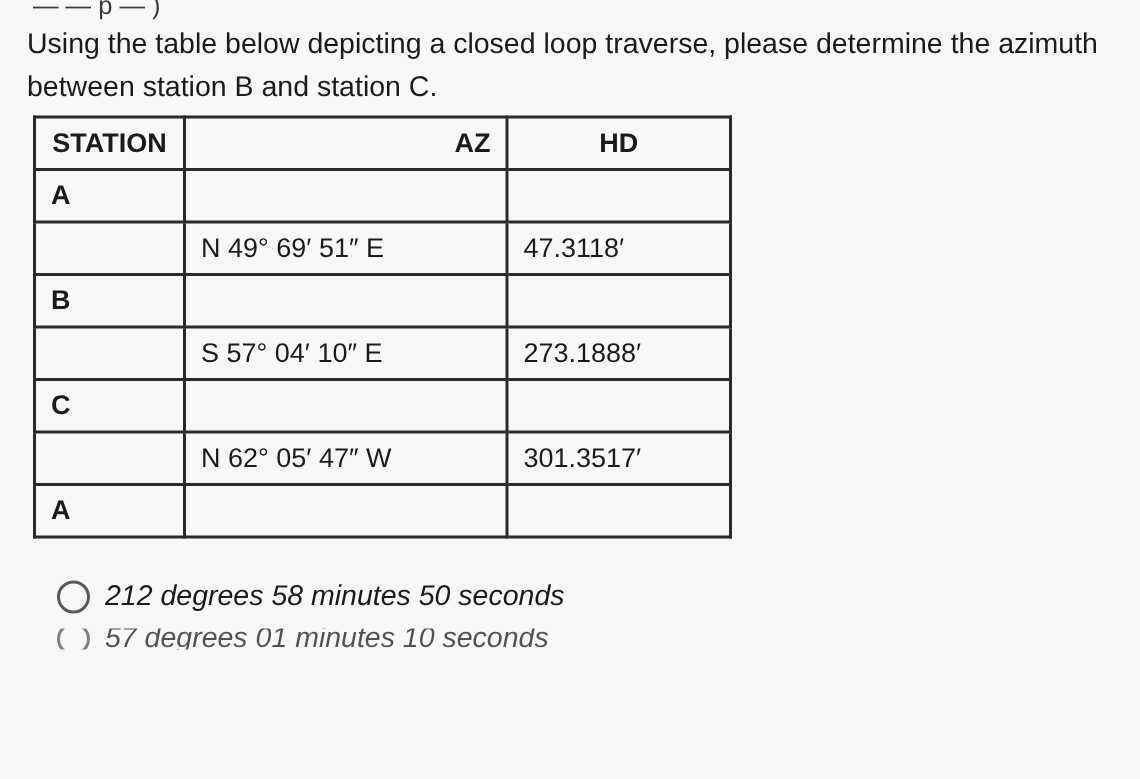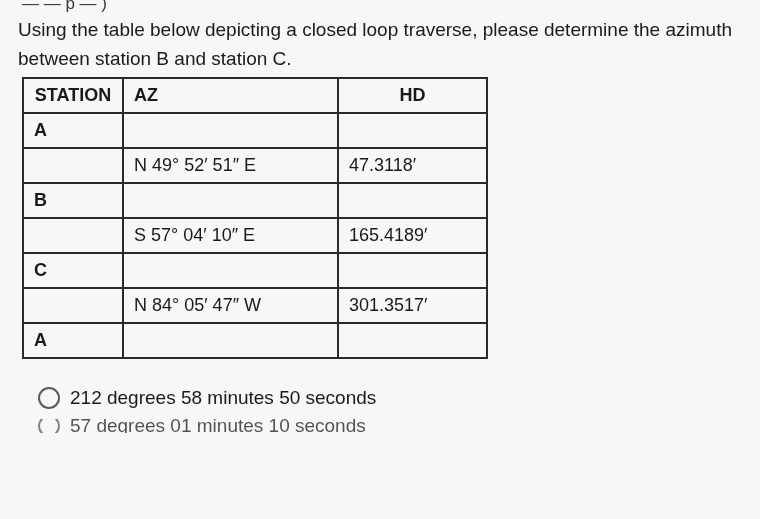--- a/index.html
+++ b/index.html
@@ -37,31 +37,32 @@
       vertical-align: middle;
     }
     th {
       font-weight: bold;
       text-align: center;
     }
     .col-st { width: 100px; }
     .col-az { width: 215px; }
     .col-hd { width: 149px; }
     .station-cell { font-weight: bold; padding-left: 10px; }
-    .az-header { text-align: left; margin-left: 42px; }
+    .az-header { text-align: right; margin-left: 42px; }
     .hd-header { text-align: center; }
     .options {
       margin-left: 20px;
     }
     .option-row {
       display: flex;
       align-items: center;
       gap: 10px;
       font-size: 19px;
       margin-bottom: 10px;
+      font-style: italic;
     }
     .radio {
       width: 22px;
       height: 22px;
       border: 2px solid #5a5a5a;
       border-radius: 50%;
       flex-shrink: 0;
     }
     .partial-row {
       opacity: 0.75;
@@ -93,41 +94,41 @@
     <th class="col-az az-header">AZ</th>
     <th class="col-hd hd-header">HD</th>
   </tr>
   <tr>
     <td class="station-cell">A</td>
     <td></td>
     <td></td>
   </tr>
   <tr>
     <td class="station-cell"></td>
-    <td>N 49° 52′ 51″ E</td>
+    <td>N 49° 69′ 51″ E</td>
     <td>47.3118′</td>
   </tr>
   <tr>
     <td class="station-cell">B</td>
     <td></td>
     <td></td>
   </tr>
   <tr>
     <td class="station-cell"></td>
     <td>S 57° 04′ 10″ E</td>
-    <td>165.4189′</td>
+    <td>273.1888′</td>
   </tr>
   <tr>
     <td class="station-cell">C</td>
     <td></td>
     <td></td>
   </tr>
   <tr>
     <td class="station-cell"></td>
-    <td>N 84° 05′ 47″ W</td>
+    <td>N 62° 05′ 47″ W</td>
     <td>301.3517′</td>
   </tr>
   <tr>
     <td class="station-cell">A</td>
     <td></td>
     <td></td>
   </tr>
 </tbody>
   </table>
 

